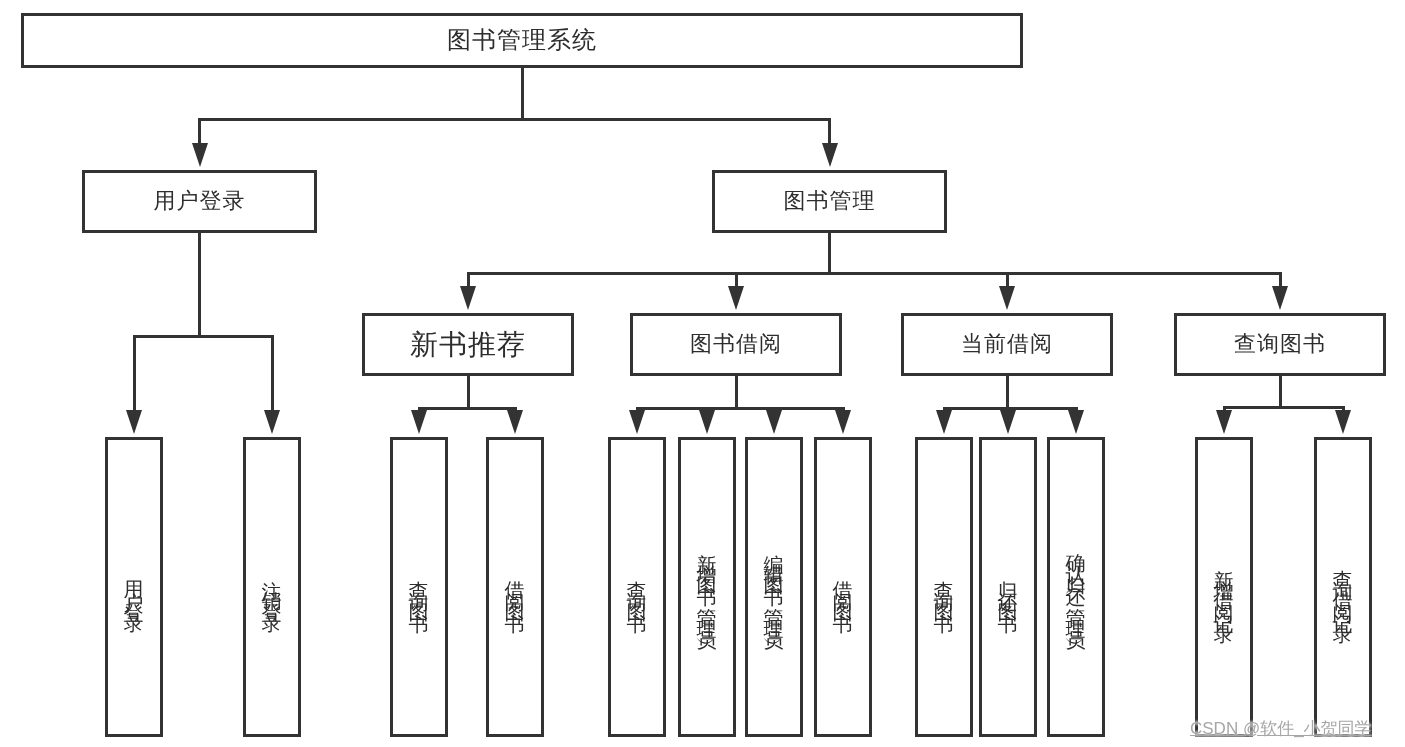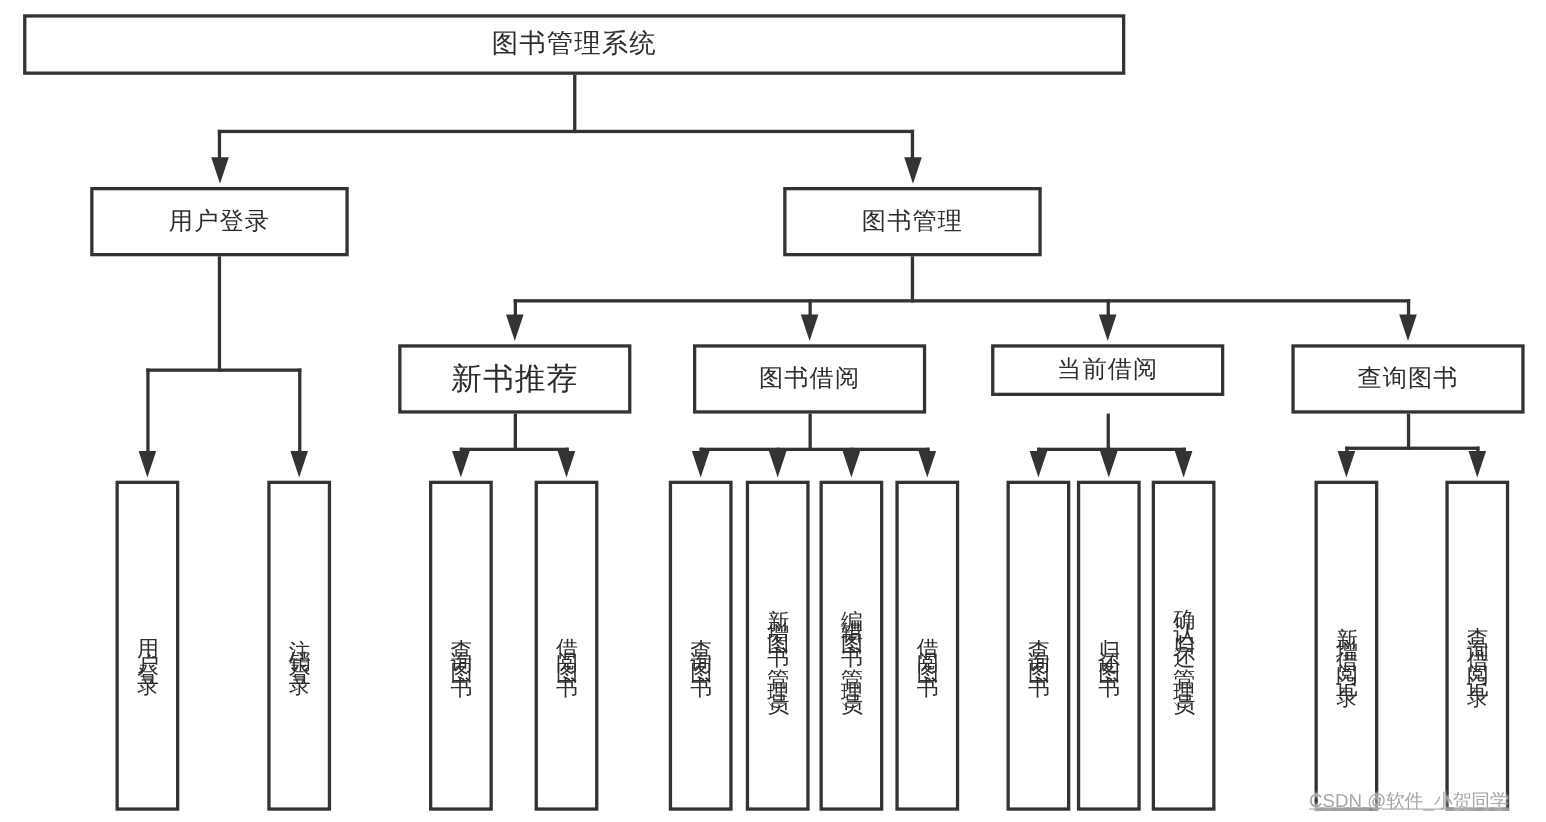--- a/index.html
+++ b/index.html
@@ -70,21 +70,21 @@
     </div>
     <div class="node horiz" style="left: 712px; top: 170px; width: 235px; height: 63px;">
       <span class="label" style="font-size: 22px;">图书管理</span>
     </div>
     <div class="node horiz" style="left: 362px; top: 313px; width: 212px; height: 63px;">
       <span class="label" style="font-size: 28px;">新书推荐</span>
     </div>
     <div class="node horiz" style="left: 630px; top: 313px; width: 212px; height: 63px;">
       <span class="label" style="font-size: 22px;">图书借阅</span>
     </div>
-    <div class="node horiz" style="left: 901px; top: 313px; width: 212px; height: 47px;">
+    <div class="node horiz" style="left: 901px; top: 313px; width: 212px; height: 63px;">
       <span class="label" style="font-size: 22px;">当前借阅</span>
     </div>
     <div class="node horiz" style="left: 1174px; top: 313px; width: 212px; height: 63px;">
       <span class="label" style="font-size: 22px;">查询图书</span>
     </div>
     <div class="node vert" style="left: 105px; top: 437px; width: 58px; height: 300px;">
       <span class="label" style="font-size: 20px;">用户登录</span>
     </div>
     <div class="node vert" style="left: 243px; top: 437px; width: 58px; height: 300px;">
       <span class="label" style="font-size: 20px;">注销登录</span>

